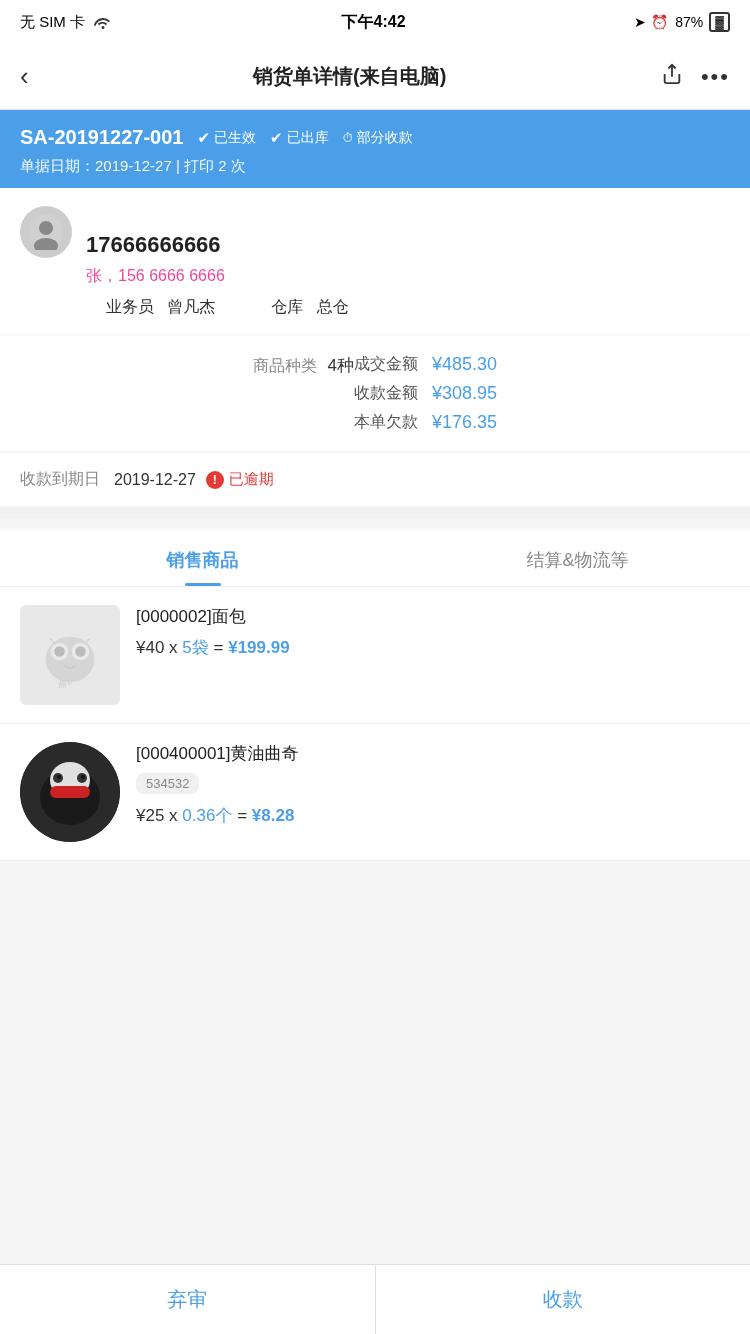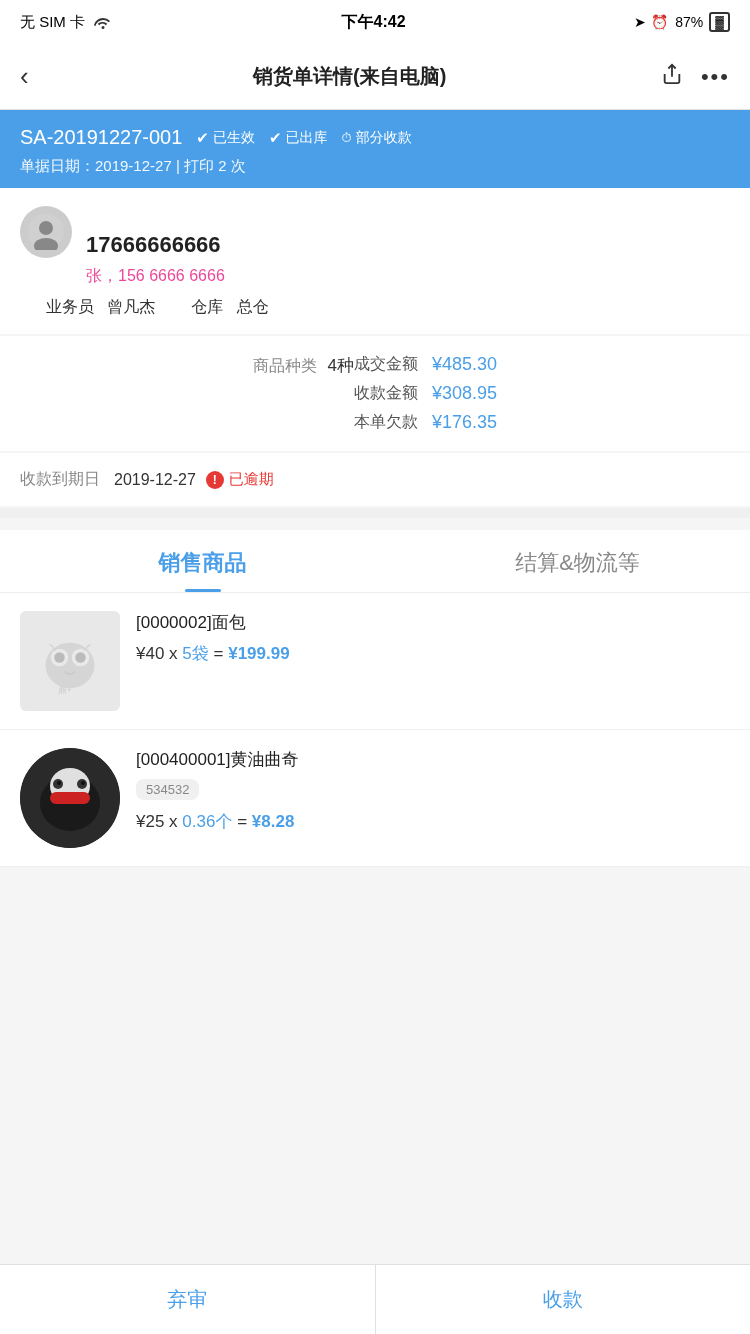--- a/index.html
+++ b/index.html
@@ -71,21 +71,21 @@
       padding: 16px 20px 12px 20px;
     }
     .header-order-row {
       display: flex;
       align-items: center;
       gap: 14px;
       margin-bottom: 8px;
     }
     .order-id {
       font-size: 20px;
-      font-weight: 400;
+      font-weight: 700;
       color: #fff;
     }
     .badge {
       display: flex;
       align-items: center;
       gap: 4px;
       color: #fff;
       font-size: 14px;
     }
     .badge .check { color: #fff; font-size: 15px; }
@@ -123,23 +123,23 @@
       font-weight: 600;
       color: #222;
     }
     .customer-info {
       margin-left: 66px;
       color: #ec4899;
       font-size: 16px;
       margin-bottom: 10px;
     }
     .customer-meta {
-      margin-left: 26px;
-      display: flex;
-      gap: 36px;
+      margin-left: 86px;
+      display: flex;
+      gap: 56px;
       font-size: 16px;
       color: #555;
     }
     .customer-meta span { color: #333; }
     .meta-label { color: #888; }
 
     
     .summary-section {
       background: #fff;
       padding: 18px 20px;
@@ -202,21 +202,21 @@
       margin-top: 12px;
     }
     .tabs-row {
       display: flex;
       border-bottom: 1px solid #eee;
     }
     .tab {
       flex: 1;
       text-align: center;
       padding: 18px 0 14px 0;
-      font-size: 22px;
+      font-size: 18px;
       cursor: pointer;
       position: relative;
       color: #888;
       margin-left: 30px;
     }
     .tab.active {
       color: #4A9FE8;
       font-weight: 600;
     }
     .tab.active::after {

